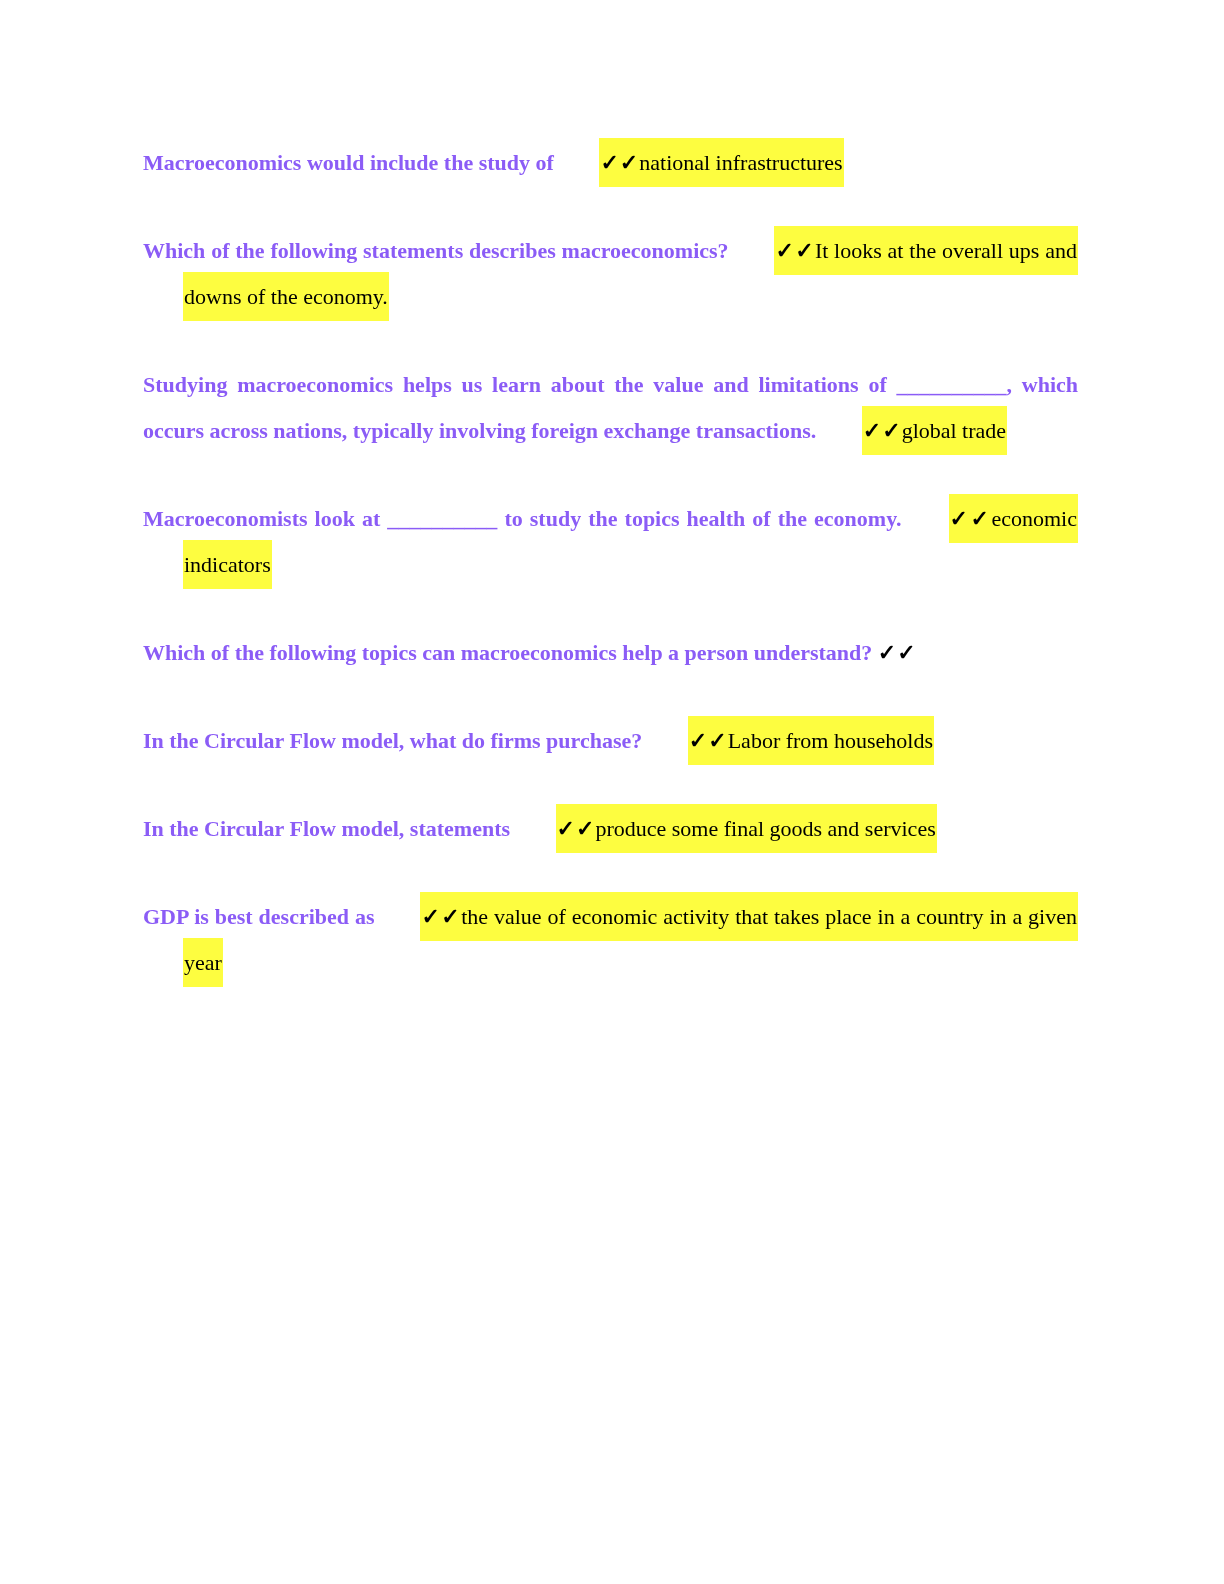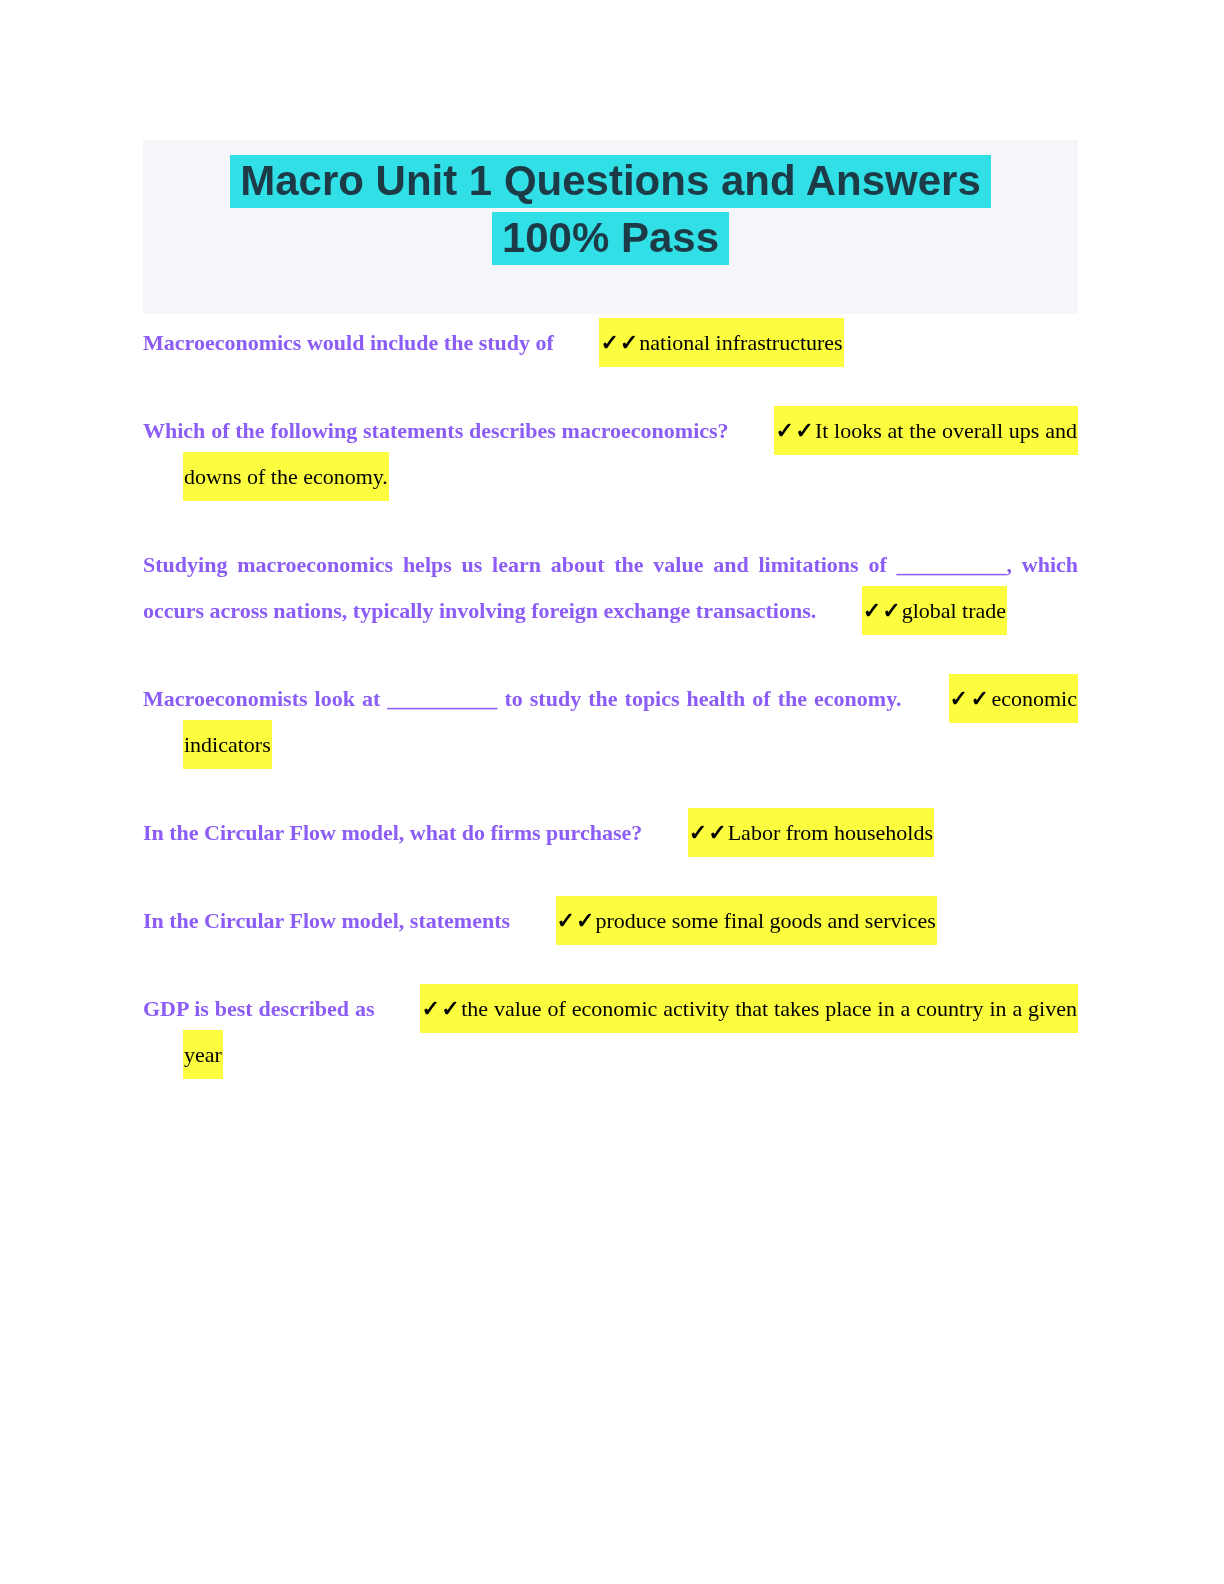--- a/index.html
+++ b/index.html
@@ -59,31 +59,26 @@
     font-weight: bold;
     letter-spacing: 1px;
   }
 </style>
 </head>
 <body>
 
 <div class="page">
   <div class="content">
 
-    <header class="title-band">
-      <h1 class="page-title">
-        <span class="title-line">Macro Unit 1 Questions and Answers</span><br>
-        <span class="title-line">100% Pass</span>
-      </h1>
-    </header>
 
     <main id="qa-container">
         <p class="qa"><span class="question">Macroeconomics would include the study of </span><mark class="answer"><span class="checks">✓✓</span>national infrastructures</mark></p>
         <p class="qa"><span class="question">Which of the following statements describes macroeconomics? </span><mark class="answer"><span class="checks">✓✓</span>It looks at the overall ups and downs of the economy.</mark></p>
         <p class="qa"><span class="question">Studying macroeconomics helps us learn about the value and limitations of __________, which occurs across nations, typically involving foreign exchange transactions. </span><mark class="answer"><span class="checks">✓✓</span>global trade</mark></p>
         <p class="qa"><span class="question">Macroeconomists look at __________ to study the topics health of the economy. </span><mark class="answer"><span class="checks">✓✓</span>economic indicators</mark></p>
+        <p class="qa"><span class="question">Which of the following topics can macroeconomics help a person understand? </span><span class="checks">✓✓</span></p>
         <p class="qa"><span class="question">In the Circular Flow model, what do firms purchase? </span><mark class="answer"><span class="checks">✓✓</span>Labor from households</mark></p>
         <p class="qa"><span class="question">In the Circular Flow model, statements </span><mark class="answer"><span class="checks">✓✓</span>produce some final goods and services</mark></p>
         <p class="qa"><span class="question">GDP is best described as </span><mark class="answer"><span class="checks">✓✓</span>the value of economic activity that takes place in a country in a given year</mark></p>
       </main>
 
   </div>
 </div>
 
 </body></html>

